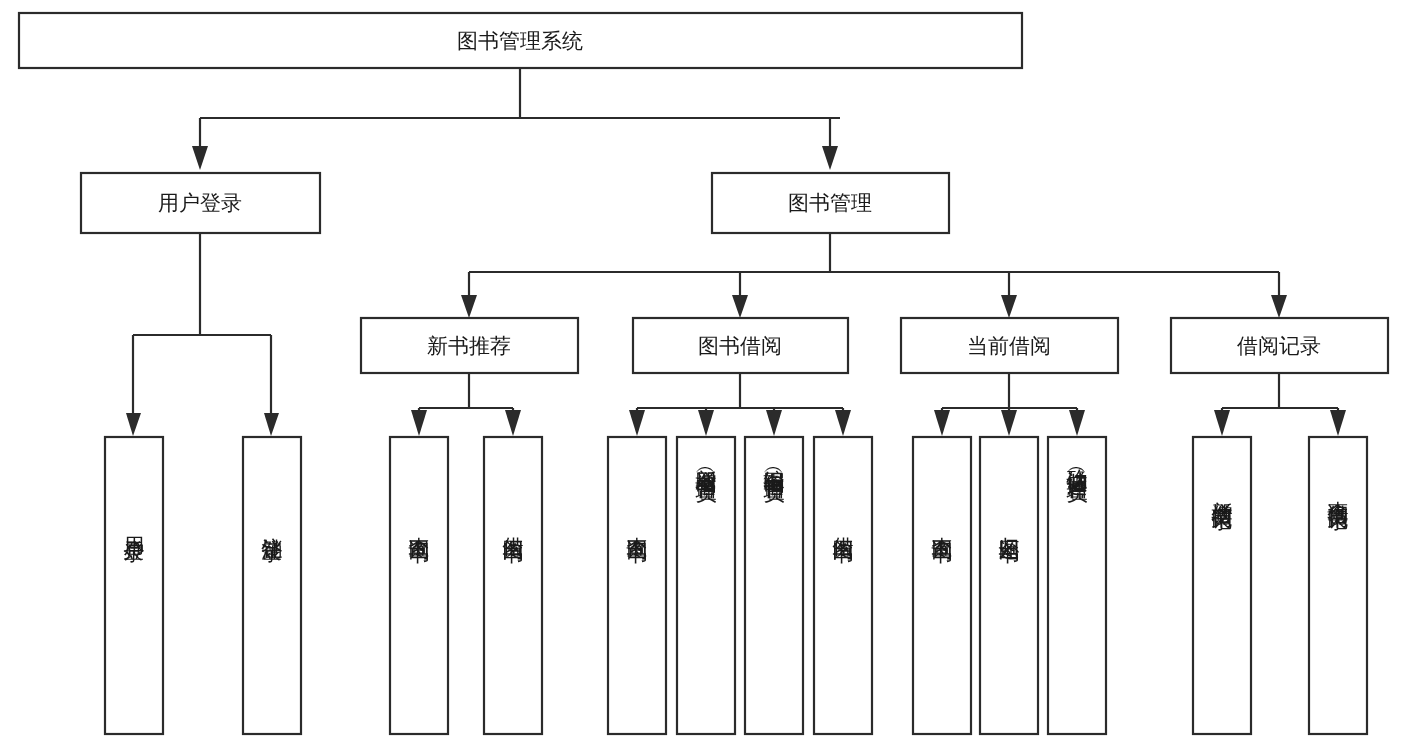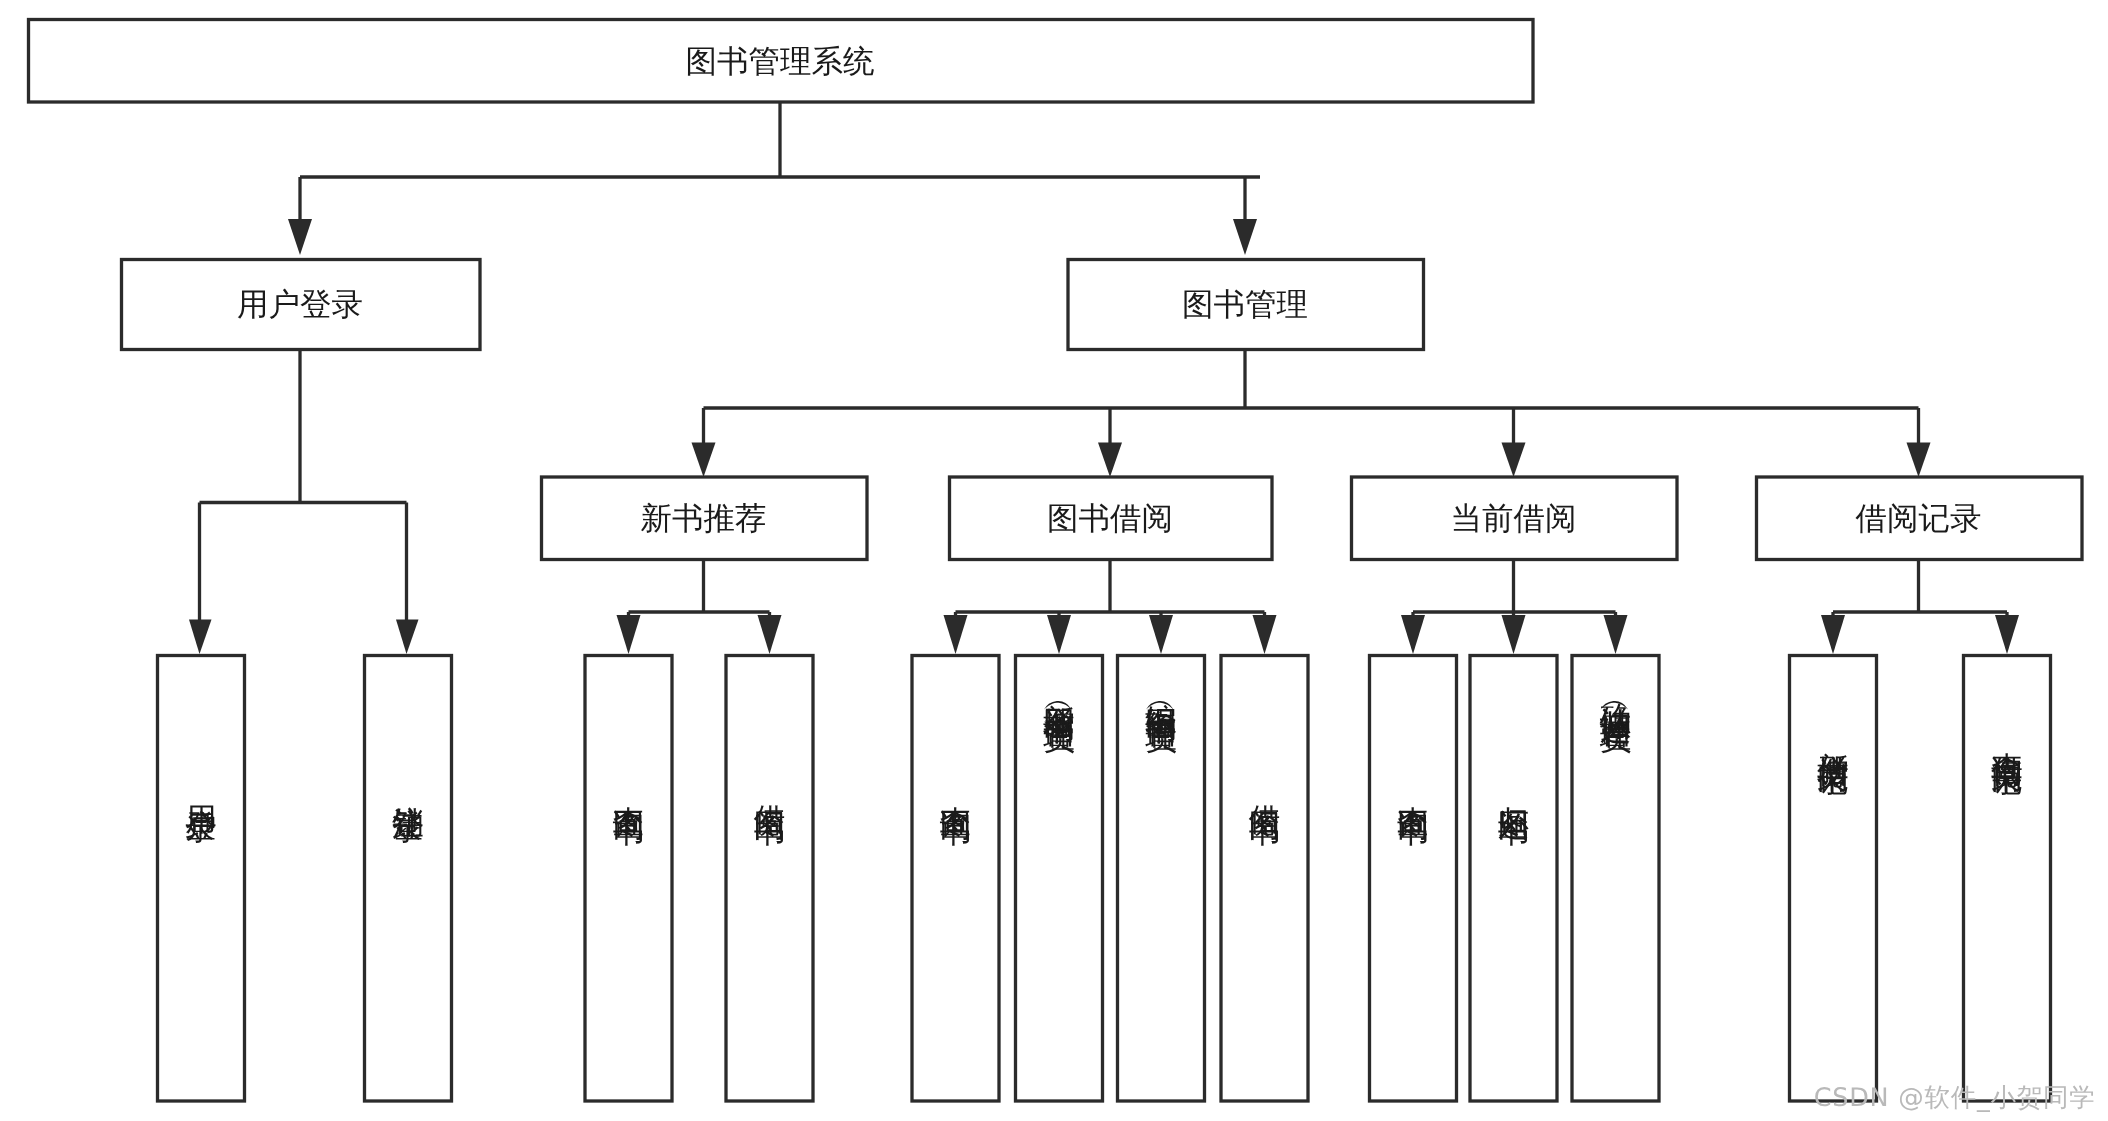--- a/index.html
+++ b/index.html
@@ -246,15 +246,14 @@
       <text class="node-label-v" x="1222" y="490" text-anchor="middle">新增借阅记录</text>
     </g>
 
     <g>
       <rect class="node-box" x="1309" y="437" width="58" height="297"></rect>
       <text class="node-label-v" x="1338" y="490" text-anchor="middle">查询借阅记录</text>
     </g>
 
   </svg>
 
-  <div class="watermark-text">CSDN @软件_小贺同学</div>
 
 </div>
 
 </body></html>

